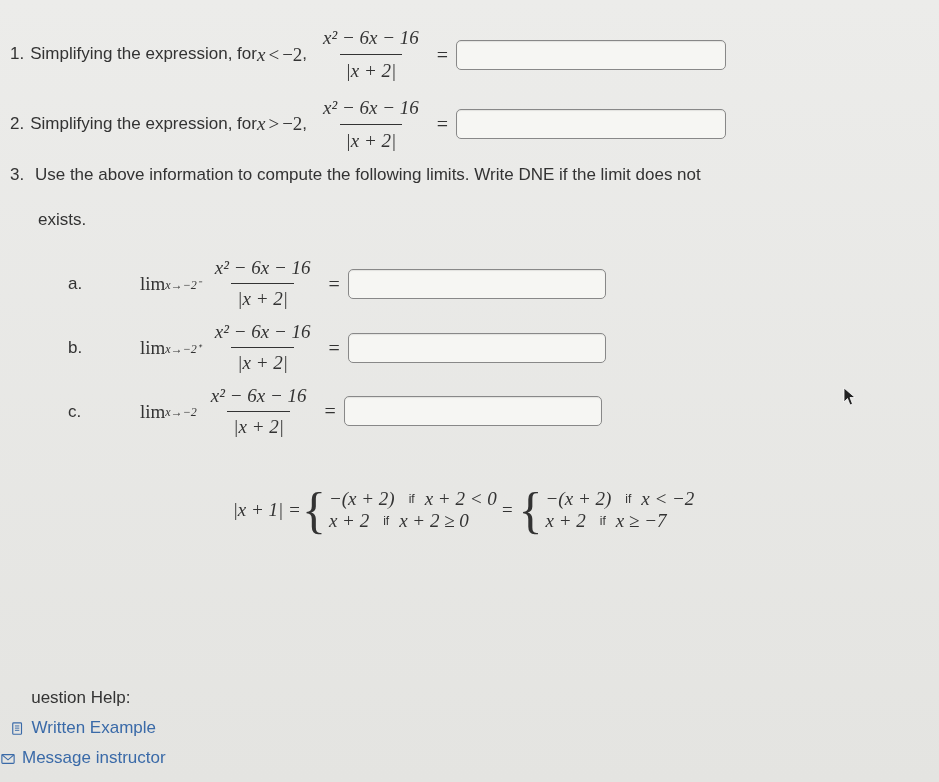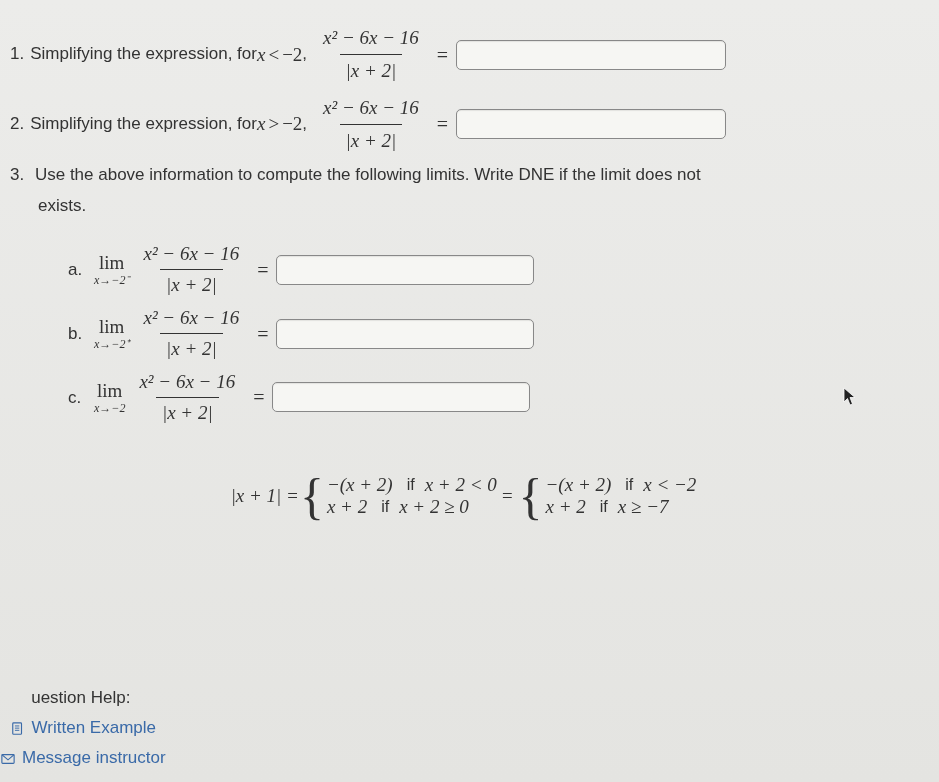--- a/index.html
+++ b/index.html
@@ -59,27 +59,28 @@
     display: inline-block;
     border: 1px solid #888;
     border-radius: 5px;
     background: #f6f6f3;
     height: 30px;
     box-shadow: inset 0 1px 1px rgba(0,0,0,0.08), 0 0 0 rgba(0,0,0,0);
   }
   .w-wide { width: 270px; }
   .w-mid  { width: 258px; }
   .limblock {
-    display: inline-flex; flex-direction: column; align-items: center;
+    display: inline-flex; flex-direction: row; align-items: center;
     margin-right: 2px;
     font-family: "Times New Roman", serif;
+    margin-left: 46px;
   }
   .limblock .limtop { font-size: 19px; line-height: 1; }
   .limblock .limsub { font-size: 12px; line-height: 1; margin-top:2px;}
-  .indent3 { margin-left: 28px; margin-top:2px;}
+  .indent3 { margin-left: 28px; margin-top:16px;}
   .hint {
     margin: 130px 0 0 60px;
     font-size: 17px;
   }
   .hint b { font-weight: bold; }
   .piecewise-wrap {
     margin: 46px 0 0 0;
     text-align: center;
     font-family: "Times New Roman", serif;
     font-size: 19px;
@@ -89,21 +90,21 @@
   }
   .brace {
     font-size: 50px; line-height: 44px; font-style: normal;
     padding: 0 3px 0 1px;
   }
   .cases {
     display:inline-flex; flex-direction: column; align-items: flex-start;
     font-style: normal;
   }
   .caseline { display:flex; align-items:center; white-space: nowrap; }
-  .caseline .if { font-style: normal; font-family: Arial, sans-serif; font-size:16px; padding: 0 10px 0 14px;}
+  .caseline .if { font-style: normal; font-family: Arial, sans-serif; font-size:12px; padding: 0 10px 0 14px;}
   .footer {
     position: absolute;
     left: 0; bottom: 14px;
     font-size: 17px;
     color: #333;
     display: flex; align-items: center;
     gap: 10px;
     padding-left: 0;
     flex-direction: column;
   }

